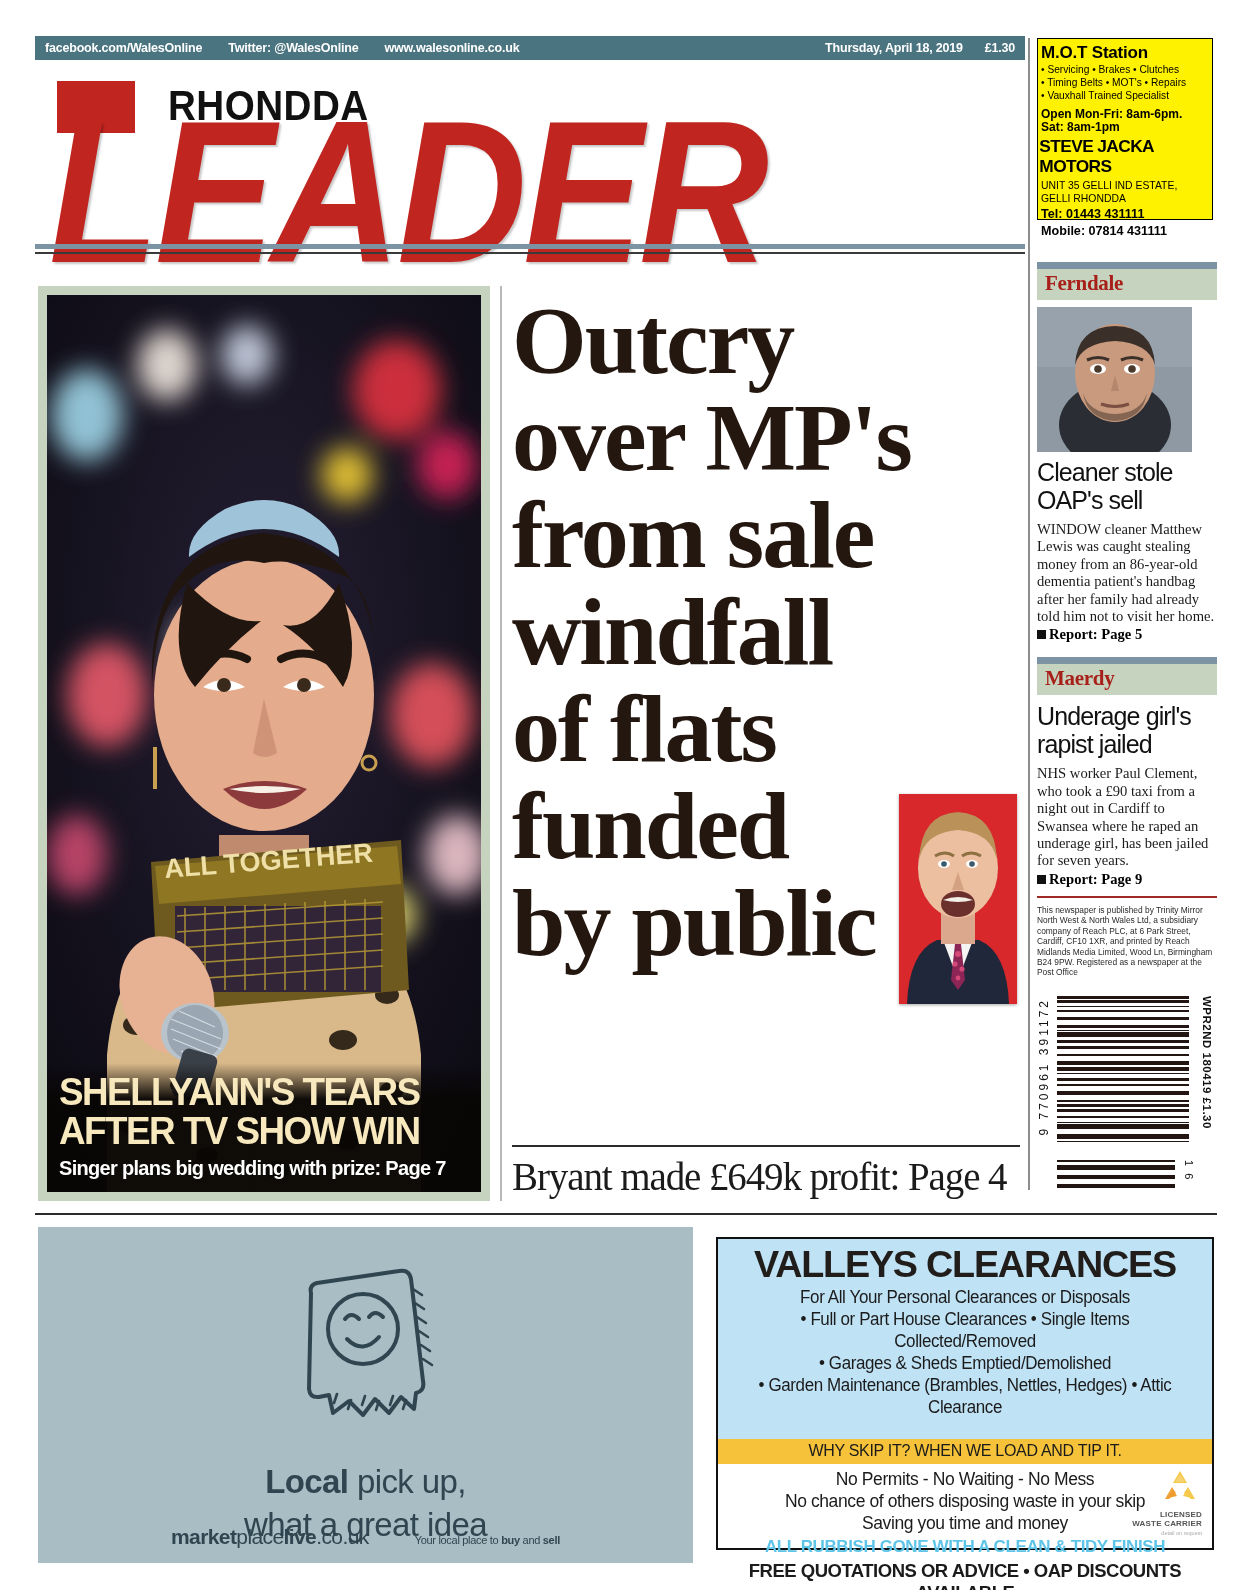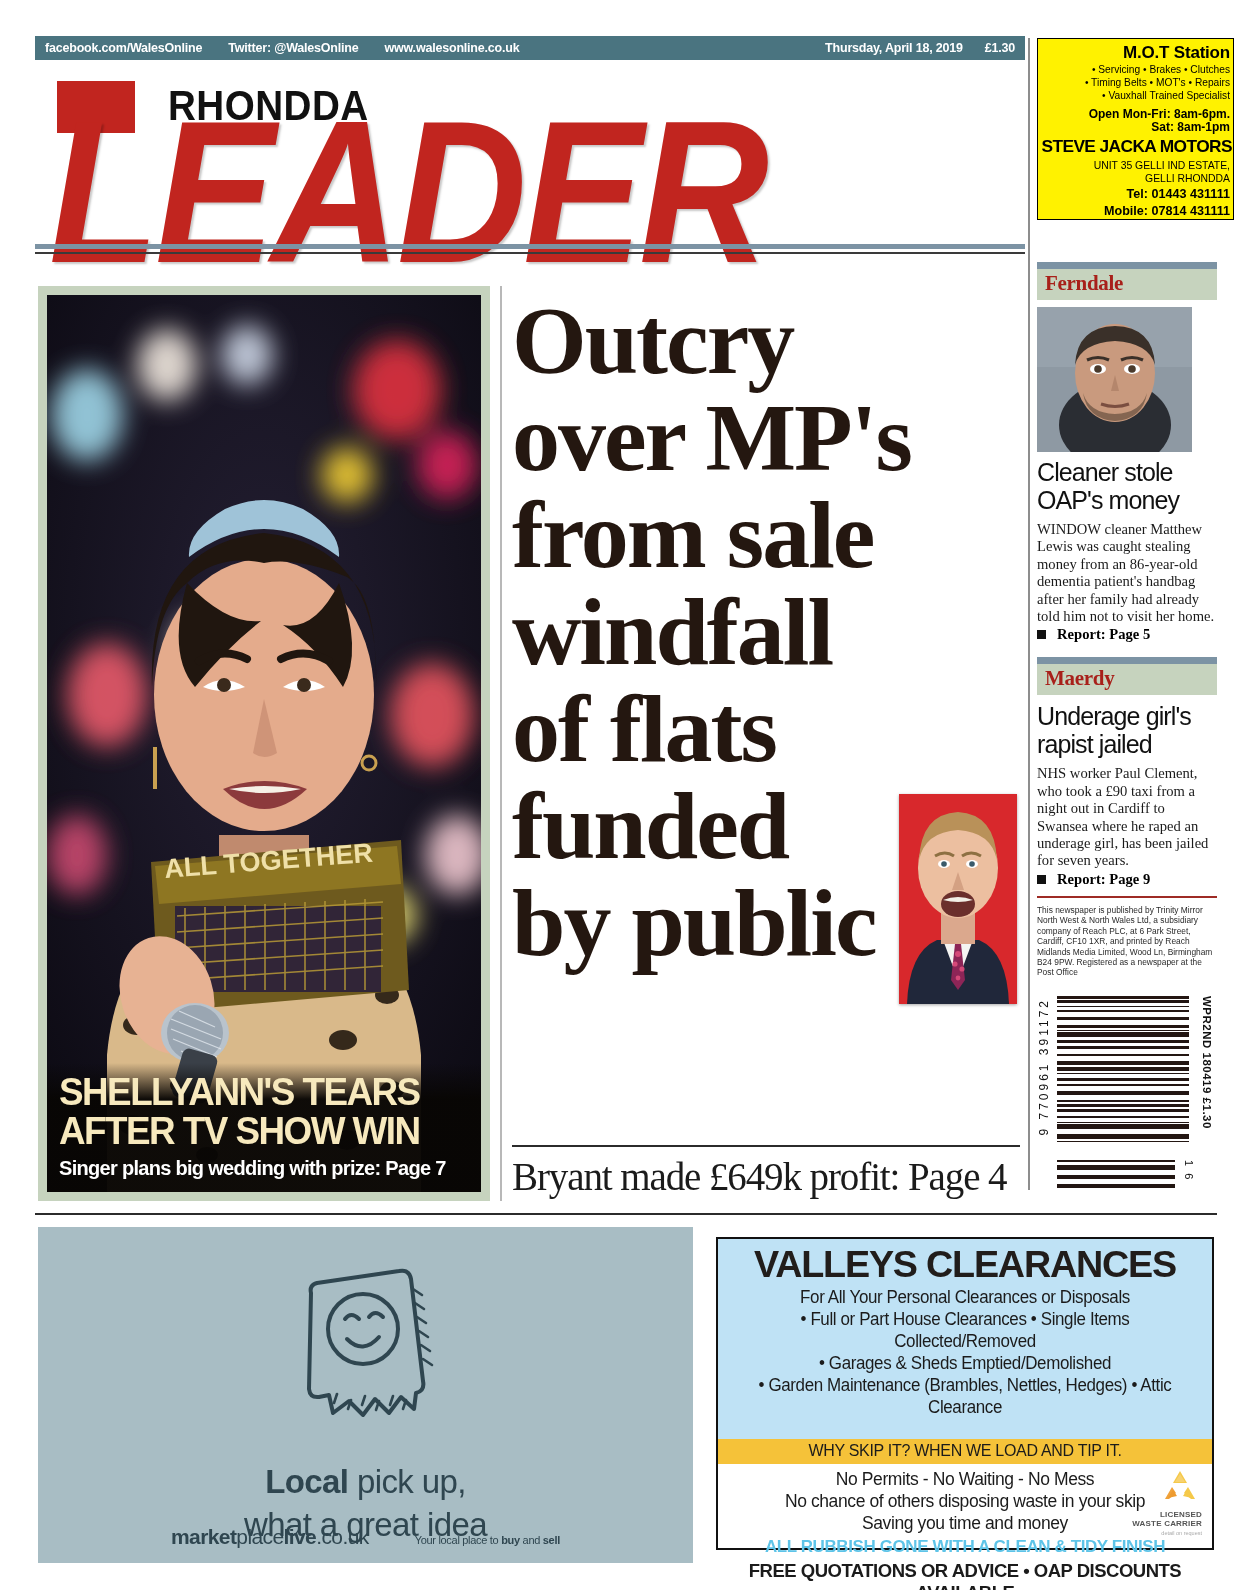--- a/index.html
+++ b/index.html
@@ -59,24 +59,24 @@
     background: #7c93a4;
   }
   .mh-rule-bot {
     position: absolute; left: 0; top: 174px; width: 990px; height: 2px;
     background: #3a3a3a;
   }
 
   
   .mot-ad {
     position: absolute; left: 1037px; top: 38px;
-    width: 197px; height: 182px;
+    width: 176px; height: 182px;
     background: #fff200; border: 1px solid #000;
     padding: 4px 3px 3px 3px;
-    text-align: right; color: #000;
+    text-align: left; color: #000;
   }
   .mot-title { font-size: 17px; font-weight: bold; letter-spacing: -0.2px; }
   .mot-li { font-size: 10.2px; line-height: 13px; }
   .mot-open { font-size: 12px; font-weight: bold; line-height: 12.5px; margin-top: 6px; }
   .mot-name { font-size: 17px; font-weight: bold; letter-spacing: -0.6px; margin-top: 4px; transform: scaleX(1.02); }
   .mot-addr { font-size: 10.4px; line-height: 12.5px; margin-top: 3px; }
   .mot-tel { font-size: 12.6px; font-weight: bold; line-height: 14.5px; margin-top: 2px; }
 
   
   .col-sep {
@@ -107,21 +107,21 @@
     color: #111; letter-spacing: -0.9px;
     margin-bottom: 7px;
   }
   .side-body {
     font-family: "Liberation Serif", serif;
     font-size: 14.6px; line-height: 17.4px; color: #1a1a1a;
   }
   .report-line {
     font-family: "Liberation Serif", serif;
     font-size: 14.6px; font-weight: bold; margin-top: 1px;
-    display: flex; align-items: center; gap: 11px;
+    display: flex; align-items: center; gap: 3px;
   }
   .report-line .sq { width: 9px; height: 9px; background: #111; display: inline-block; }
   .red-rule { height: 2px; background: #9e2b25; margin: 8px 0 7px 0; }
 
   .publisher {
     font-family: "Liberation Sans", sans-serif;
     font-size: 8.4px; line-height: 10.4px; color: #2a2a2a;
   }
 
   
@@ -347,21 +347,21 @@
       <circle cx="61" cy="62" r="3.8" fill="#4a3a2c"></circle>
       <circle cx="95" cy="62" r="3.8" fill="#4a3a2c"></circle>
       <path d="M50 53 Q61 48 72 53" stroke="#3a3029" stroke-width="3.2" fill="none"></path>
       <path d="M84 53 Q95 48 106 53" stroke="#3a3029" stroke-width="3.2" fill="none"></path>
       <path d="M78 68 L74 84 L82 84 Z" fill="#b4866c"></path>
       <path d="M64 97 Q78 102 92 97" stroke="#7a4e40" stroke-width="3" fill="none"></path>
       <path d="M46 86 Q50 112 78 114 Q106 112 110 86 Q104 106 78 107 Q52 106 46 86Z" fill="#4a3a2c" opacity=".55"></path>
     </svg>
   </div>
 
-  <div class="side-hl">Cleaner stole OAP's money</div>
+  <div class="side-hl">Cleaner stole OAP's sell</div>
   <div class="side-body">WINDOW cleaner Matthew Lewis was caught stealing money from an 86-year-old dementia patient's handbag after her family had already told him not to visit her home.</div>
   <div class="report-line">
     <span class="sq"></span>
     <span>Report: Page 5</span>
   </div>
 
   <div class="sec-head" style="margin-top:14px">
     <div class="bar"></div>
     <div class="lbl">Maerdy</div>
   </div>

